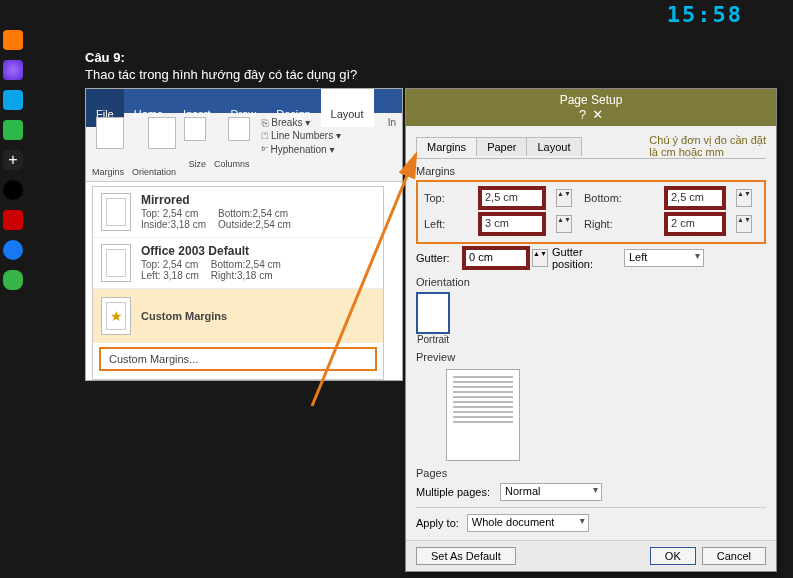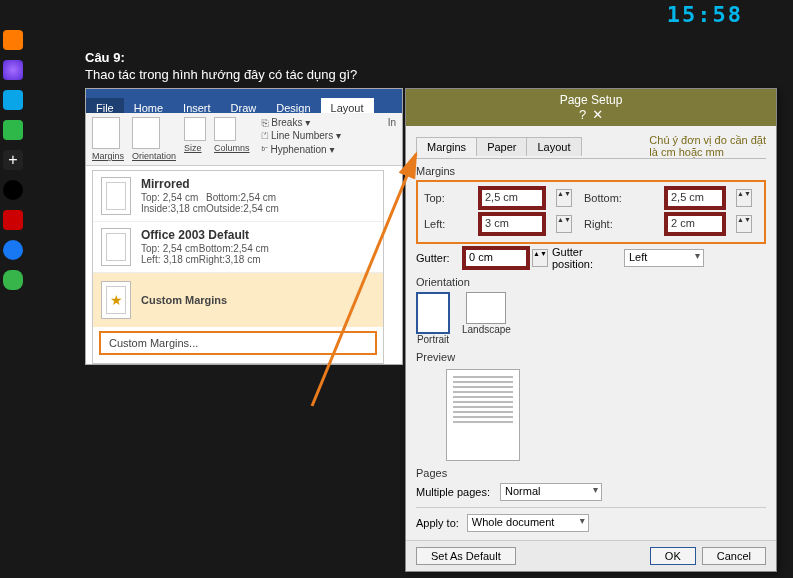--- a/index.html
+++ b/index.html
@@ -4,35 +4,35 @@
 <style>
   html,body{margin:0;padding:0;font-family:"Segoe UI",Arial,sans-serif;background:#0a0a0a;width:793px;height:578px;overflow:hidden;font-size:11px;}
   .screen{position:relative;width:793px;height:578px;background:#181818;}
   .clock{position:absolute;top:2px;right:50px;color:#00b7eb;font-size:22px;font-family:monospace;letter-spacing:2px;font-weight:bold;}
   .taskbar{position:absolute;left:0;top:20px;width:26px;display:flex;flex-direction:column;gap:10px;align-items:center;padding-top:10px;}
   .tb-icon{width:20px;height:20px;border-radius:4px;}
   .question{position:absolute;left:85px;top:50px;color:#fff;font-size:13px;font-weight:bold;}
   .qsub{font-weight:normal;margin-top:2px;}
   .word-window{position:absolute;left:85px;top:88px;width:316px;background:#fff;border:1px solid #aaa;}
   .ribbon-tabs{display:flex;background:#2b579a;height:24px;color:#fff;}
-  .ribbon-tabs .tab{padding:4px 10px;font-size:11px;margin-top:9px;}
+  .ribbon-tabs .tab{padding:19px 10px;font-size:11px;}
   .ribbon-tabs .tab.file{background:#1e3f72;}
   .ribbon-tabs .tab.active{background:#fff;color:#333;}
   .ribbon-body{background:#f3f3f3;border-bottom:1px solid #ccc;padding:4px 6px;display:flex;gap:8px;align-items:flex-start;}
-  .rb-group{display:flex;flex-direction:column;align-items:flex-start;font-size:9px;color:#444;gap:2px;text-decoration:underline;}
+  .rb-group{display:flex;flex-direction:column;align-items:flex-end;font-size:9px;color:#444;gap:18px;}
   .rb-icon{width:26px;height:30px;border:1px solid #bbb;background:#fff;}
   .rb-icon.sm{width:20px;height:22px;}
   .rb-side{display:flex;flex-direction:column;gap:1px;font-size:10px;color:#444;margin-left:4px;}
   .rb-side span{white-space:nowrap;}
   .margins-menu{background:#fff;border:1px solid #c8c8c8;width:290px;margin:4px 0 0 6px;}
   .mm-item{display:flex;padding:6px 8px;gap:10px;border-bottom:1px solid #eee;font-size:10px;color:#555;}
   .mm-thumb{width:28px;height:36px;border:1px solid #bbb;background:#fff;flex-shrink:0;position:relative;}
   .mm-thumb:before{content:"";position:absolute;inset:4px;border:1px solid #ccc;}
   .mm-text b{color:#333;font-size:12px;}
-  .mm-grid{display:grid;grid-template-columns:auto auto;column-gap:0;margin-top:1px;}
+  .mm-grid{display:grid;grid-template-columns:auto auto;column-gap:12px;margin-top:1px;}
   .mm-custom{display:flex;align-items:center;gap:10px;padding:8px;font-size:11px;color:#444;}
   .mm-custom .mm-thumb{background:#fff;}
   .mm-custom-btn{border:2px solid #e87b1c;padding:4px 8px;margin:4px 6px 8px 6px;font-size:11px;color:#444;}
 
   .dialog{position:absolute;left:405px;top:88px;width:370px;background:#f0f0f0;border:1px solid #888;box-shadow:2px 2px 6px rgba(0,0,0,.4);}
   .dlg-title{background:#7d7a3a;color:#fff;padding:4px 8px;display:flex;justify-content:space-between;align-items:center;font-size:12px;flex-direction:column;}
   .dlg-title .right{display:flex;gap:6px;font-size:13px;}
   .dlg-body{padding:8px 10px;}
   .dlg-tabs{display:flex;border-bottom:1px solid #bbb;gap:0;align-items:center;}
   .dlg-tabs .dtab{padding:3px 10px;font-size:11px;border:1px solid #bbb;border-bottom:none;background:#e8e8e8;margin-right:-1px;}
@@ -202,24 +202,20 @@
         </div>
       </div>
 
       <div class="fs">
         <div class="fs-label">Orientation</div>
         <div class="orient">
           <div class="orient-item sel">
             <div class="orient-box"></div>
             <span>Portrait</span>
           </div>
-          <div class="orient-item">
-            <div class="orient-box land"></div>
-            <span>Landscape</span>
-          </div>
         </div>
       </div>
 
       <div class="fs">
         <div class="fs-label">Preview</div>
         <div class="preview-box">
           <div class="ln"></div>
             <div class="ln"></div>
             <div class="ln"></div>
             <div class="ln"></div>

